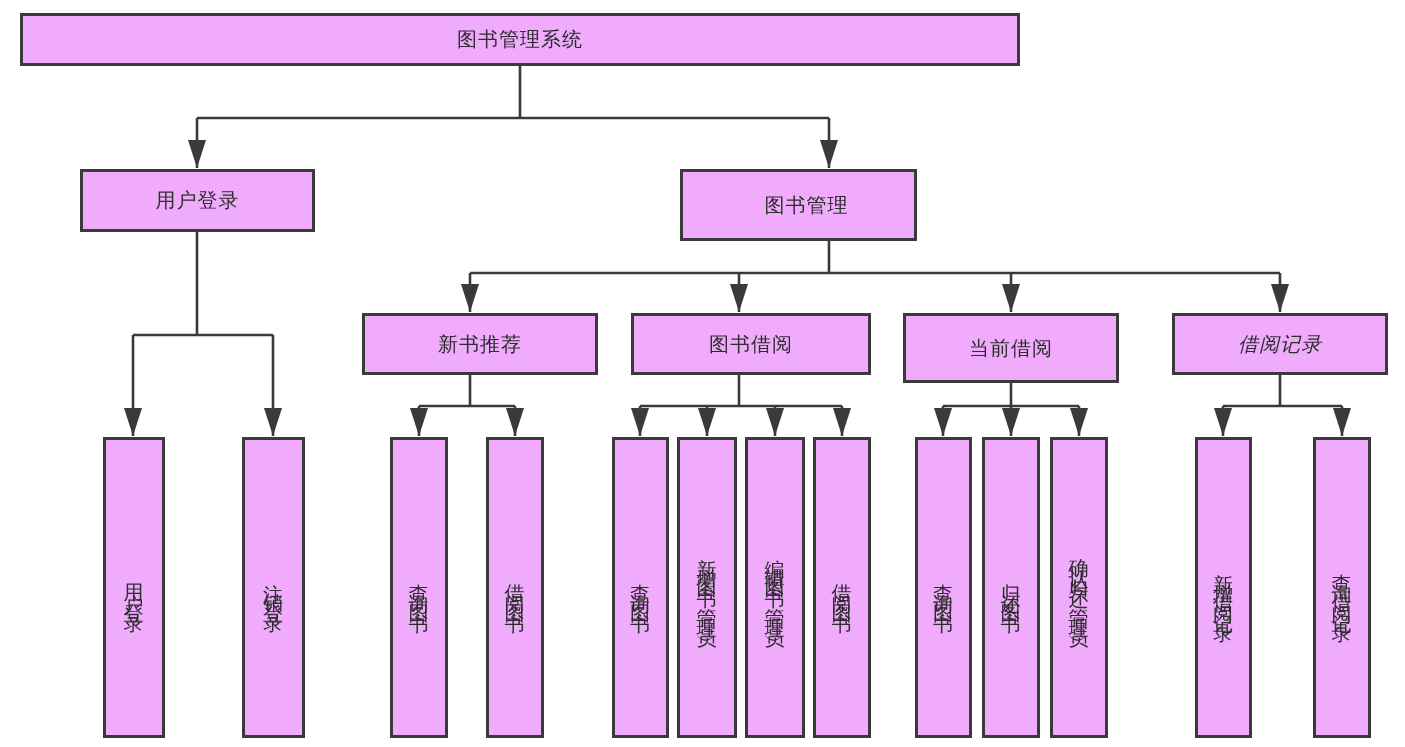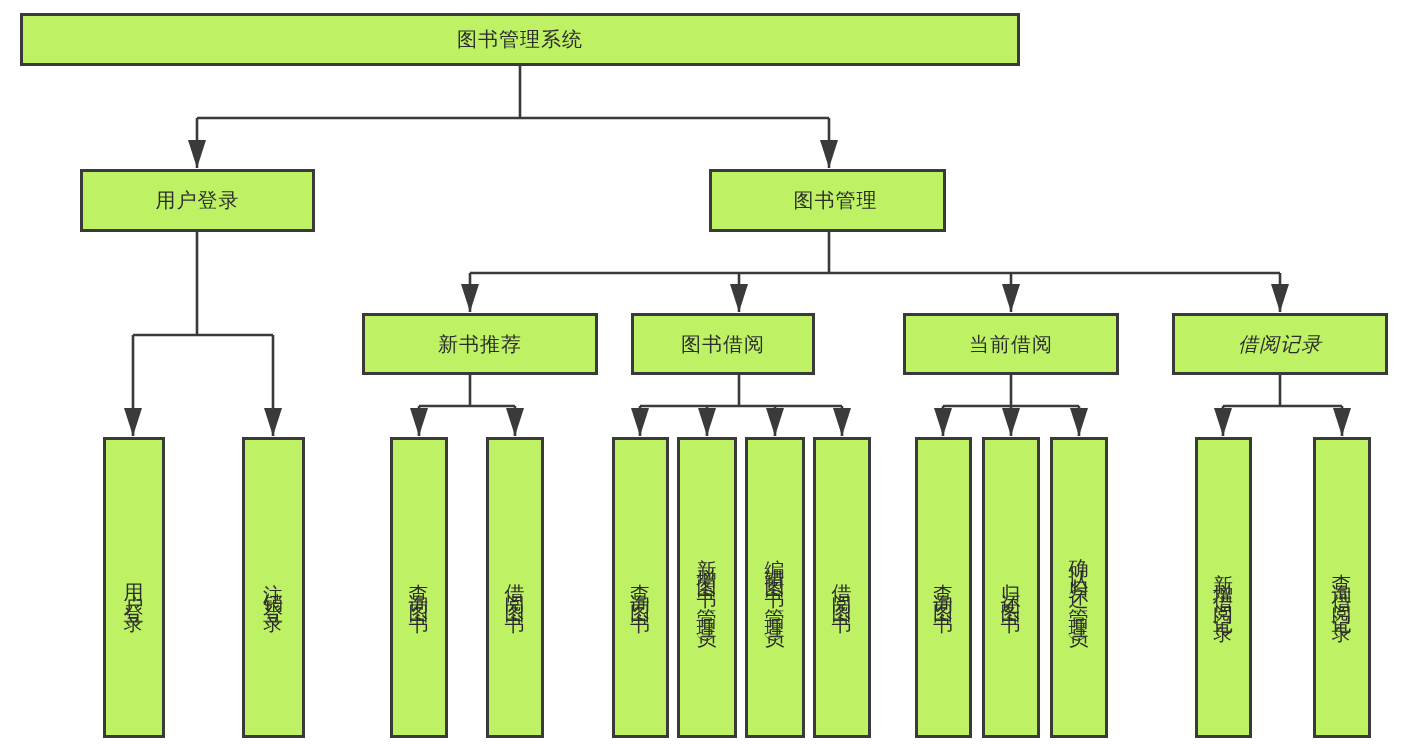--- a/index.html
+++ b/index.html
@@ -15,21 +15,21 @@
   #connectors {
     position: absolute;
     left: 0; top: 0;
     width: 1405px; height: 747px;
     pointer-events: none;
   }
   .node {
     position: absolute;
     box-sizing: border-box;
     border: 3px solid #3a3a3a;
-    background: #bef264;
+    background: #f0abfc;
     display: flex;
     align-items: center;
     justify-content: center;
     font-size: 20px;
     letter-spacing: 1px;
     color: #2d2d2d;
     z-index: 2;
   }
   .node.v {
     letter-spacing: 0;
@@ -98,25 +98,25 @@
 
       <path d="M1280,375 V406 M1223,406 H1342"></path>
       <line x1="1223" y1="406" x2="1223" y2="436" marker-end="url(#arrow)"></line>
       <line x1="1342" y1="406" x2="1342" y2="436" marker-end="url(#arrow)"></line>
     </g>
   </svg>
 
   <div class="node h" style="left:20px; top:13px; width:1000px; height:53px;">图书管理系统</div>
 
   <div class="node h" style="left:80px; top:169px; width:235px; height:63px;">用户登录</div>
-  <div class="node h" style="left:709px; top:169px; width:237px; height:63px;padding-left:16px;">图书管理</div>
+  <div class="node h" style="left:680px; top:169px; width:237px; height:72px;padding-left:16px;">图书管理</div>
 
   <div class="node h" style="left:362px; top:313px; width:236px; height:62px;">新书推荐</div>
-  <div class="node h" style="left:631px; top:313px; width:184px; height:62px;">图书借阅</div>
-  <div class="node h" style="left:903px; top:313px; width:216px; height:62px;">当前借阅</div>
+  <div class="node h" style="left:631px; top:313px; width:240px; height:62px;">图书借阅</div>
+  <div class="node h" style="left:903px; top:313px; width:216px; height:70px;">当前借阅</div>
   <div class="node h" style="left:1172px; top:313px; width:216px; height:62px;font-style:italic;">借阅记录</div>
 
   <div class="node v" style="left:103px; top:437px; width:62px; height:301px;">
     <span class="vtext">用户登录</span>
   </div>
   <div class="node v" style="left:242px; top:437px; width:63px; height:301px;">
     <span class="vtext">注销登录</span>
   </div>
 
   <div class="node v" style="left:390px; top:437px; width:58px; height:301px;">

